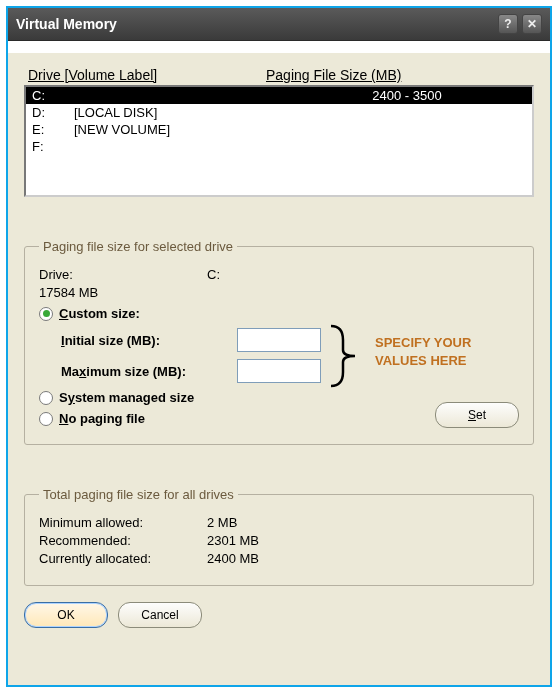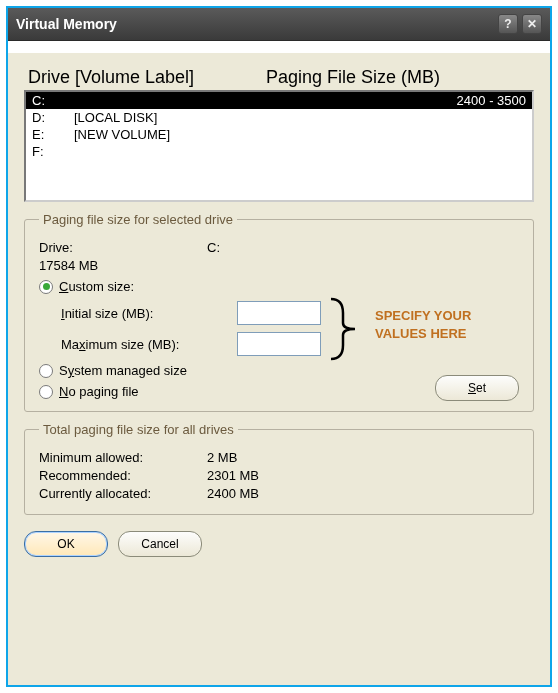--- a/index.html
+++ b/index.html
@@ -43,68 +43,70 @@
 .content {
   background: #ece9d8;
   flex: 1;
   padding: 14px 16px 16px 16px;
   display: flex;
   flex-direction: column;
   gap: 10px;
 }
 .drive-header {
   display: flex;
-  font-size: 18px;
+  font-size: 14px;
   padding: 0 4px 2px 4px;
+  text-decoration: underline;
 }
 .drive-header .col1 { width: 238px; }
 .drive-header .col2 { }
 .drive-list {
   background: #fff;
   border: 2px inset #ccc;
   height: 112px;
   overflow: auto;
   font-size: 13px;
 }
 .drive-row {
   display: flex;
   padding: 1px 6px;
   white-space: pre;
 }
 .drive-row.selected { background: #000; color: #fff; }
 .drive-row .dletter { width: 42px; }
 .drive-row .dlabel { width: 186px; }
-.drive-row .dsize { flex: 1; text-align: right; padding-left: 28px; }
+.drive-row .dsize { flex: 1; text-align: center; padding-left: 28px; }
 
 fieldset {
   border: 1px solid #b5b0a1;
   border-radius: 3px;
-  padding: 10px 14px 10px 14px;
-  font-size: 13px;
+  padding: 10px 14px 16px 14px;
+  font-size: 13px;
+  margin-top: 32px;
 }
 legend {
   color: #6b5a3e;
   padding: 0 4px;
   font-size: 13px;
 }
 .row { display: flex; align-items: center; margin: 3px 0; }
 .lbl { width: 168px; }
 .val { }
-.radio-row { display: flex; align-items: center; margin: 6px 0; gap: 6px; }
+.radio-row { display: flex; align-items: center; margin: 6px 0; gap: 6px; font-weight: bold; }
 .radio {
   width: 14px; height: 14px;
   border-radius: 50%;
   border: 1px solid #7a7a7a;
   background: #fff;
   display: inline-flex; align-items: center; justify-content: center;
 }
 .radio .dot { width: 7px; height: 7px; border-radius: 50%; background: #39a939; }
 .size-inputs { margin-left: 22px; position: relative; }
 .size-row { display: flex; align-items: center; margin: 7px 0; }
-.size-row .slbl { width: 176px; }
+.size-row .slbl { width: 176px; font-weight: bold; }
 .size-input {
   width: 84px; height: 24px;
   border: 1px solid #7f9db9;
   background: #fff;
   padding: 2px 4px;
   font-family: inherit;
   font-size: 13px;
 }
 .brace {
   position: absolute;

